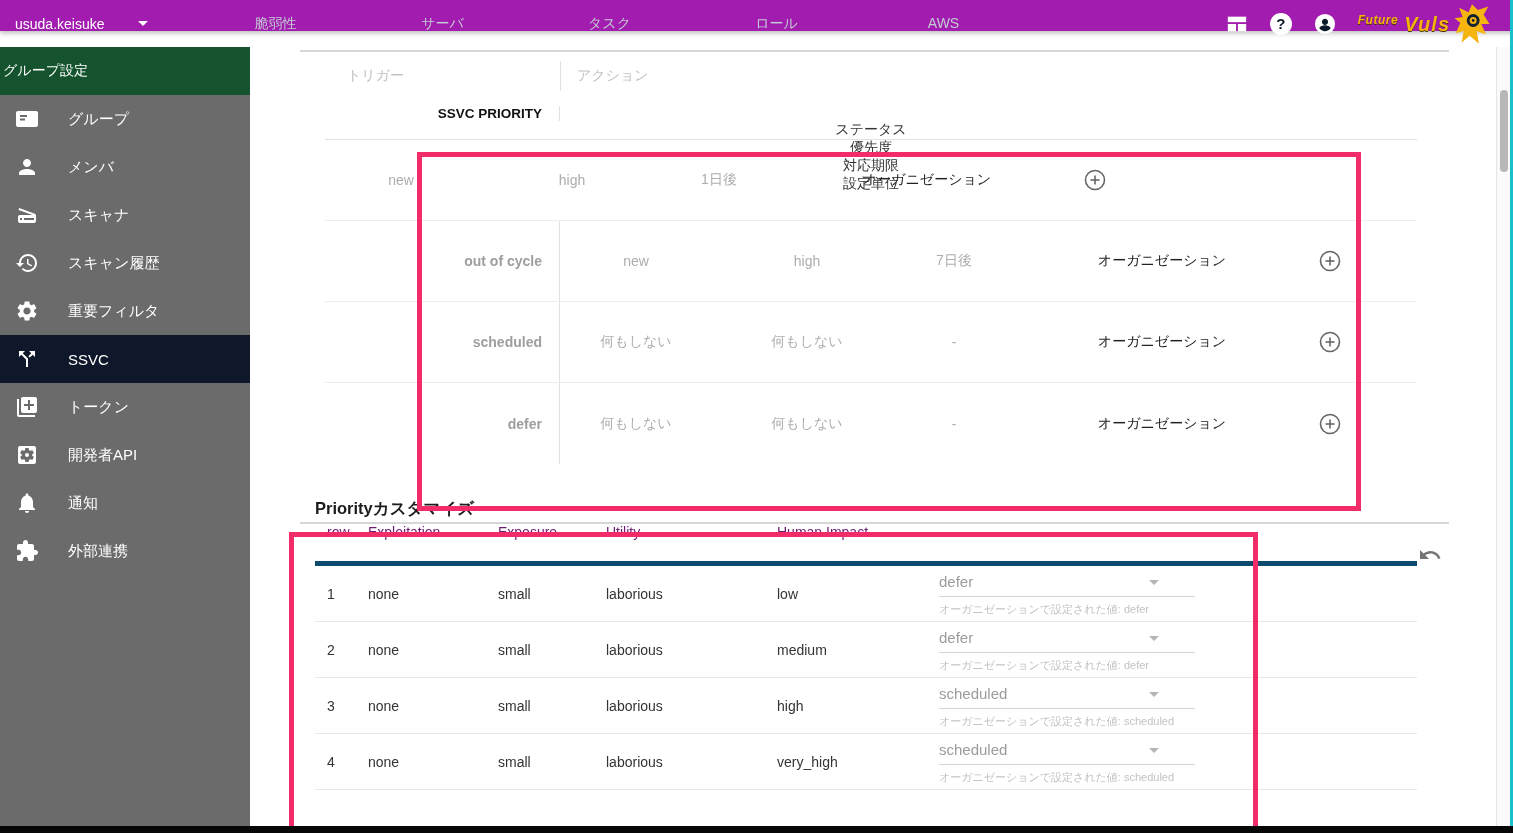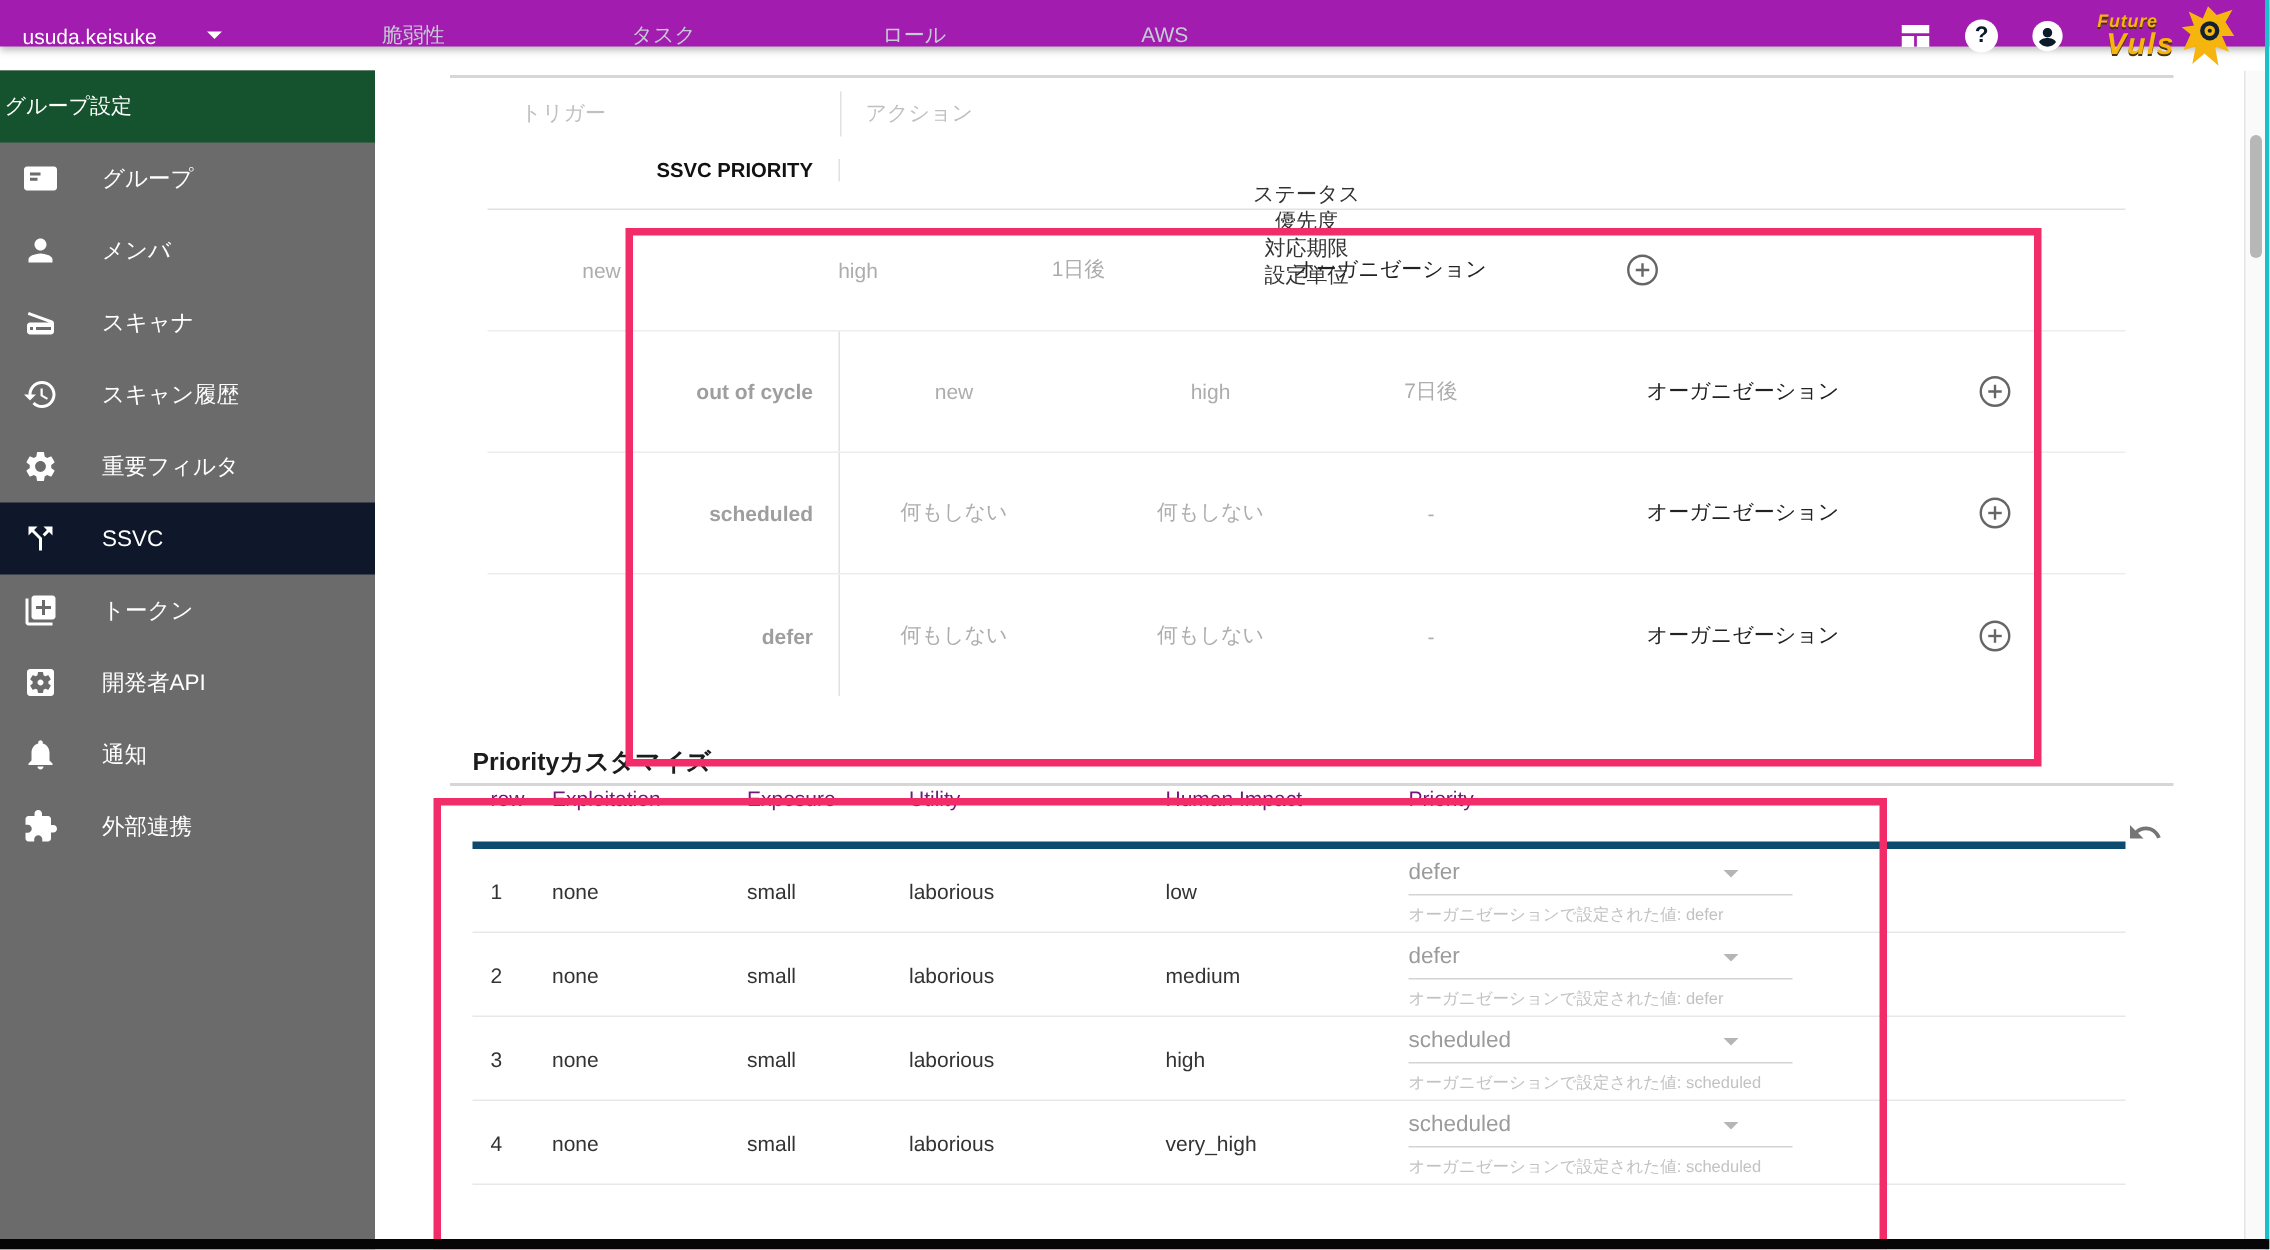--- a/index.html
+++ b/index.html
@@ -16,21 +16,21 @@
     border-right:5px solid transparent; border-top:5px solid #fff; margin-left:33px; }
   .main-nav { position:absolute; left:192px; top:0; height:47px; display:flex; }
   .main-nav a { display:block; width:167px; height:47px; line-height:47px;
     text-align:center; color:#c3ccd4; font-size:14px; text-decoration:none; cursor:pointer; }
   .nav-right { position:absolute; right:22px; top:0; height:47px; display:flex;
     align-items:center; gap:22px; }
   .nav-icon { width:22px; height:22px; color:#fff; cursor:pointer; display:block; }
   .help-circle { width:22px; height:22px; border-radius:50%; background:#fff; color:#0c1b29;
     font-weight:bold; font-size:15px; text-align:center; line-height:22px; cursor:pointer; }
   .logo { display:flex; align-items:center; gap:3px; cursor:pointer; }
-  .logo-text { display:flex; flex-direction:column; align-items:flex-start; line-height:1; }
+  .logo-text { display:flex; flex-direction:row; align-items:flex-start; line-height:1; }
   .logo-line1 { color:#f6b40e; font-size:12px; font-weight:bold; font-style:italic;
     letter-spacing:.5px; text-shadow:0 1px 0 #4a3500; }
   .logo-line2 { color:#f6b40e; font-size:20px; font-weight:bold; font-style:italic;
     letter-spacing:1px; text-shadow:0 1px 0 #4a3500; margin-left:6px; }
   .logo-bird { width:38px; height:42px; }
 
   
   .sidebar { position:absolute; left:0; top:47px; width:250px; height:786px;
     background:#6b6b6b; z-index:10; }
   .sidebar-header { height:48px; background:#14532d; color:#fff; font-size:14px;
@@ -118,20 +118,21 @@
 
 <div class="app">
 
   <header class="navbar">
     <div class="user-menu">
       <span>usuda.keisuke</span>
       <span class="caret-down"></span>
     </div>
     <nav class="main-nav">
       <a>脆弱性</a>
+      <a>サーバ</a>
       <a>タスク</a>
       <a>ロール</a>
       <a>AWS</a>
     </nav>
     <div class="nav-right">
       <svg class="nav-icon" viewBox="0 0 24 24" fill="currentColor">
         <rect x="2" y="4" width="20" height="6"></rect>
         <rect x="2" y="12" width="9" height="8"></rect>
         <rect x="13" y="12" width="9" height="8"></rect>
       </svg>
@@ -314,21 +315,20 @@
       <h2 class="section-title t2">Priorityカスタマイズ</h2>
       <hr class="rule2">
 
       <div class="table2">
         <div class="tr2 head">
           <div class="k1">row</div>
           <div class="k2">Exploitation</div>
           <div class="k3">Exposure</div>
           <div class="k4">Utility</div>
           <div class="k5">Human Impact</div>
-          <div class="k6">Priority</div>
         </div>
 
         <div class="tr2 row">
           <div class="k1 cell-txt">1</div>
           <div class="k2 cell-txt">none</div>
           <div class="k3 cell-txt">small</div>
           <div class="k4 cell-txt">laborious</div>
           <div class="k5 cell-txt">low</div>
           <div class="k6 prio-cell">
             <div class="select-box">

